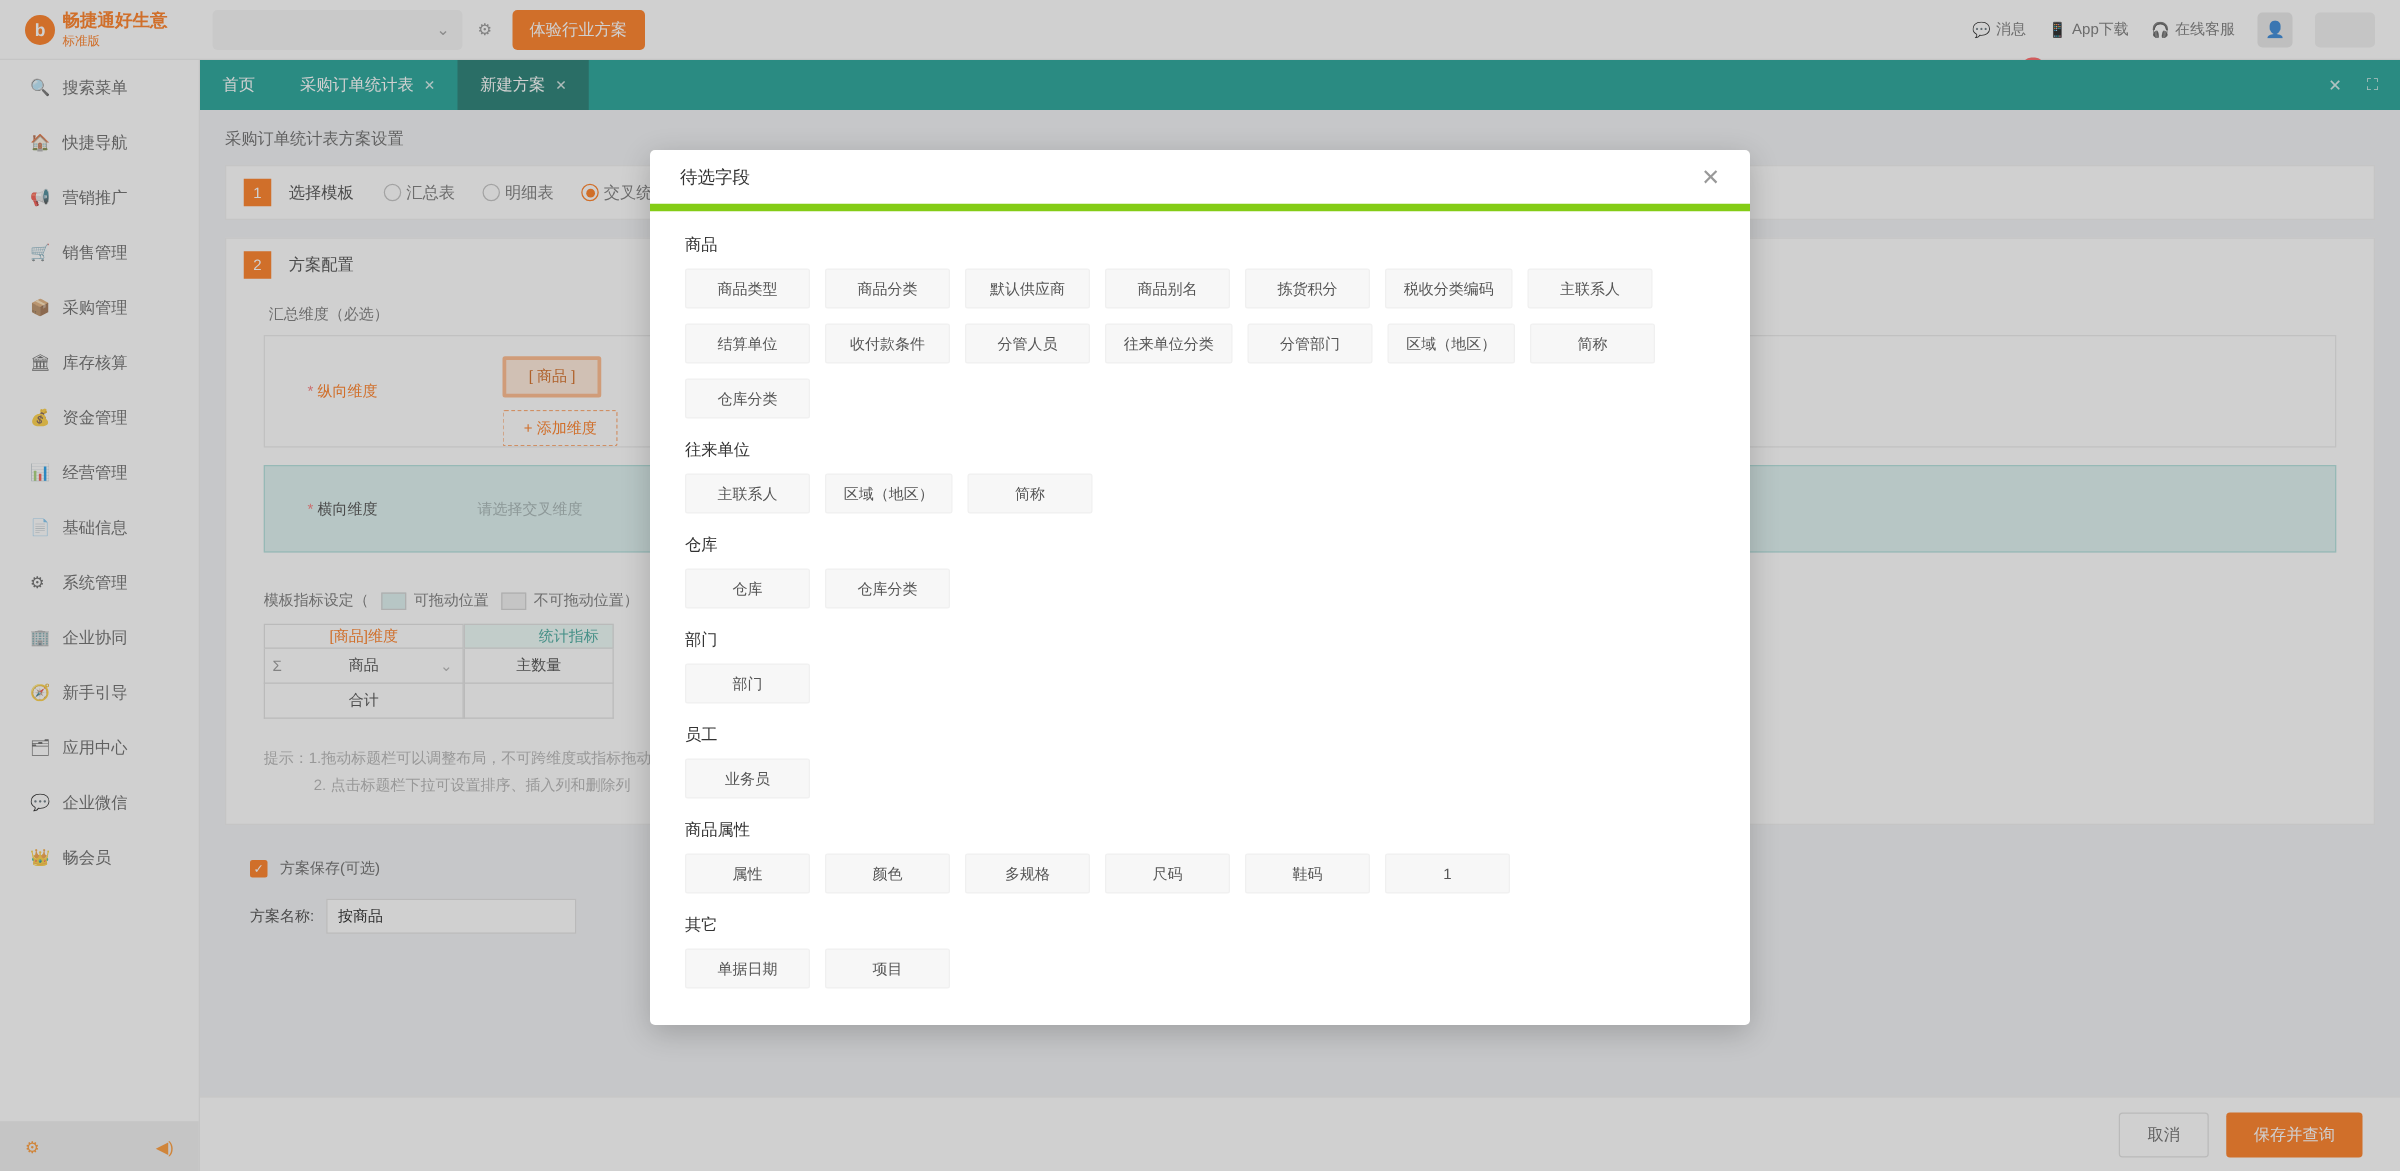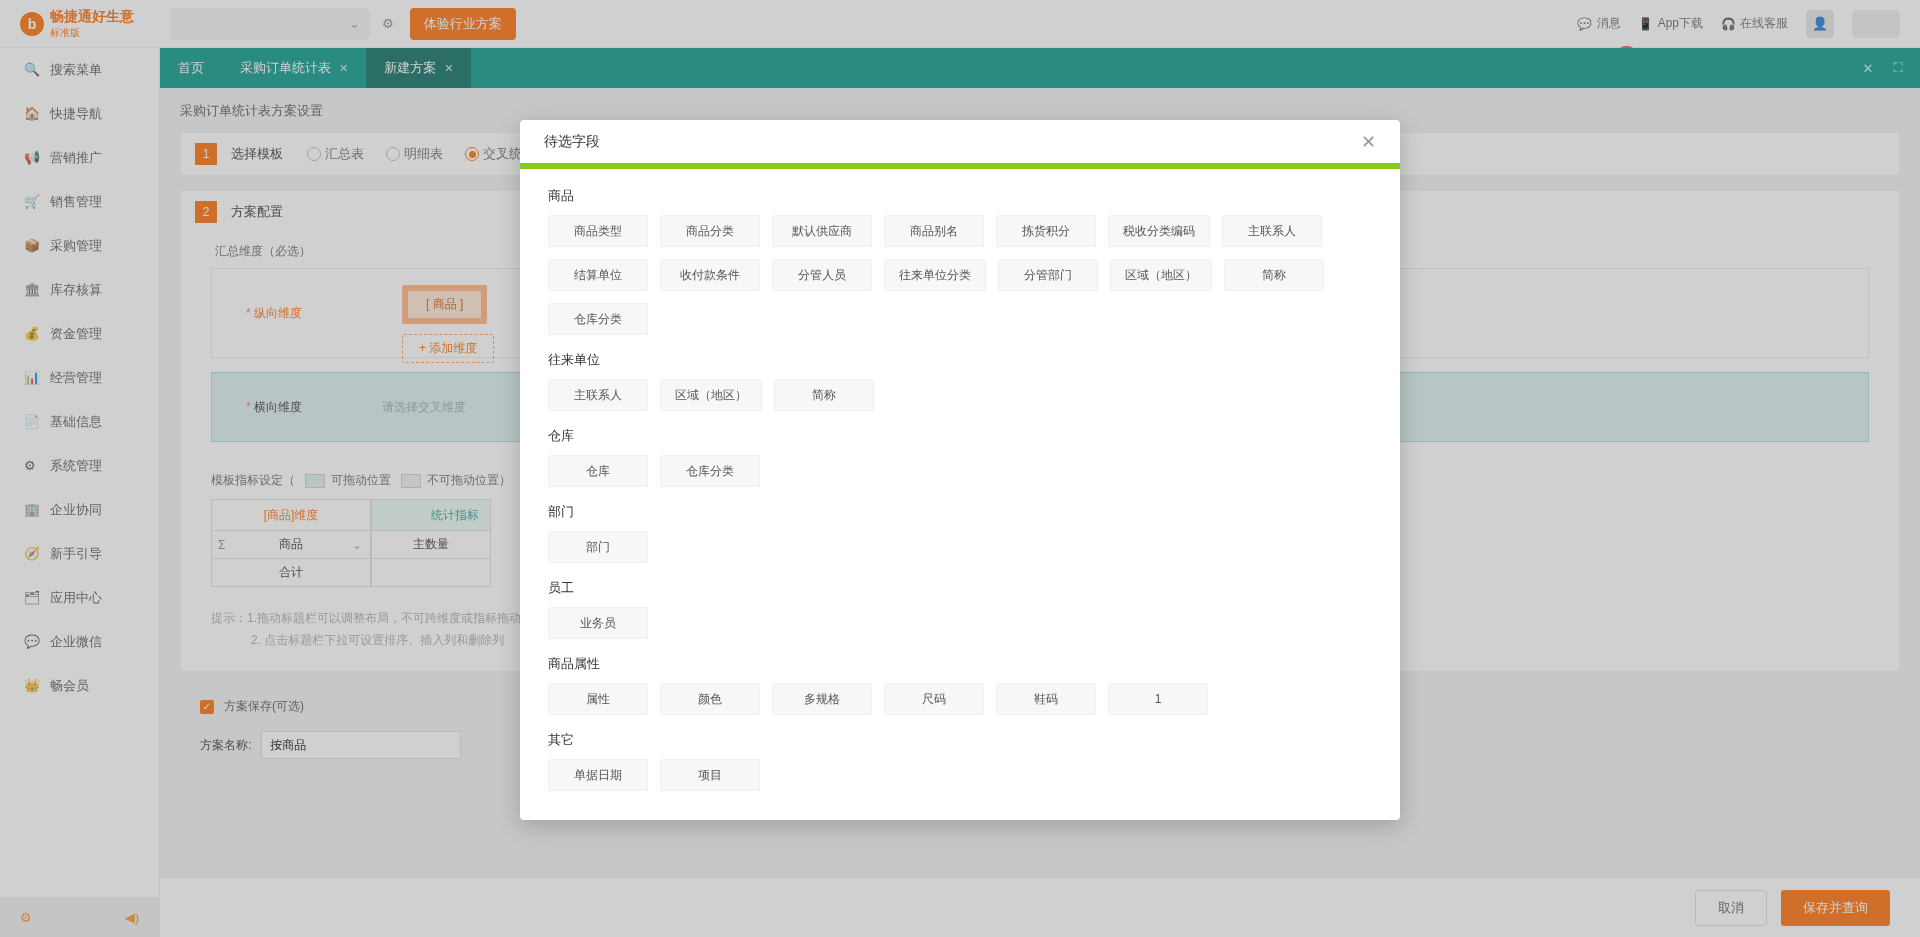--- a/index.html
+++ b/index.html
@@ -42,35 +42,35 @@
 .radio .circ { width:14px; height:14px; border:1px solid #bbb; border-radius:50%; display:inline-block; position:relative;}
 .radio.checked .circ { border-color:#ff6a00;}
 .radio.checked .circ::after { content:""; width:7px; height:7px; background:#ff6a00; border-radius:50%; position:absolute; top:2.5px; left:2.5px;}
 .config-body { padding:10px 30px 20px 30px;}
 .dim-block { border:1px solid #e0e0e0; padding:16px; margin-top:8px; position:relative;}
 .dim-block.vertical { border:none; padding-left:30px;}
 .dim-label { position:absolute; left:34px; top:50%; transform:translateY(-50%); font-size:12px; color:#ff6a00;}
 .dim-label.req::before { content:"* "; color:#f56c6c;}
 .dim-add-area { margin-left:160px; }
 .chip-row { display:flex; gap:12px; align-items:center;}
-.chip { background:#f5f5f5; border:6px solid #ef4444; padding:5px 18px; border-radius:2px; font-size:12px; color:#555;}
+.chip { background:#f5f5f5; border:3px solid #ef4444; padding:5px 18px; border-radius:2px; font-size:12px; color:#555;}
 .chip.product { background:#ffe6d5; border-color:#ffb07a; color:#cc5500;}
 .add-dim { color:#ff6a00; font-size:12px; border:1px dashed #ff9c5a; padding:5px 16px; cursor:pointer; border-radius:2px;text-align:right;}
 .cross-block { background:#d9f0ee; border:1px solid #a7dcd8; height:70px; display:flex; align-items:center; padding-left:34px; margin-top:14px;}
 .cross-label { font-size:12px; color:#333;}
 .cross-label::before { content:"* "; color:#f56c6c;}
 .cross-ph { margin-left:80px; color:#9aa; font-size:12px;}
 .indicator-row { display:flex; align-items:center; gap:10px; padding:10px 0 10px 30px; font-size:12px; color:#666;}
 .indicator-row .leg { display:flex; align-items:center; gap:6px;}
 .leg-box { width:20px; height:14px; border:1px solid #ccc;}
 .leg-box.drag { background:#d9f0ee;}
 .leg-box.nodrag { background:#eee;}
 .grid-area { padding:0 30px 10px 30px;}
 .grid-head { display:flex;}
-.gh-cell { border:1px solid #ddd; height:32px; display:flex; align-items:center; justify-content:center; font-size:12px;}
+.gh-cell { border:1px solid #ddd; height:20px; display:flex; align-items:center; justify-content:center; font-size:12px;}
 .gh1 { width:160px; background:#fff; color:#ff6a00;}
 .gh2 { width:120px; background:#eafaf6; color:#2a9d8f;padding-left:48px;}
 .grid-row { display:flex;}
 .gr-cell { border:1px solid #ddd; border-top:none; height:28px; display:flex; align-items:center; justify-content:center; font-size:12px;}
 .gr1 { width:160px; position:relative;}
 .gr1 .sum { position:absolute; left:6px; font-size:12px; color:#888;}
 .gr2 { width:120px;}
 .tips { padding:10px 30px 20px 30px; font-size:12px; color:#aaa; line-height:22px;}
 .save-row { padding:12px 20px; display:flex; align-items:center; gap:10px; font-size:12px; color:#555;}
 .checkbox { width:14px; height:14px; background:#ff6a00; border-radius:2px; display:inline-flex; align-items:center; justify-content:center; color:#fff; font-size:10px;}

